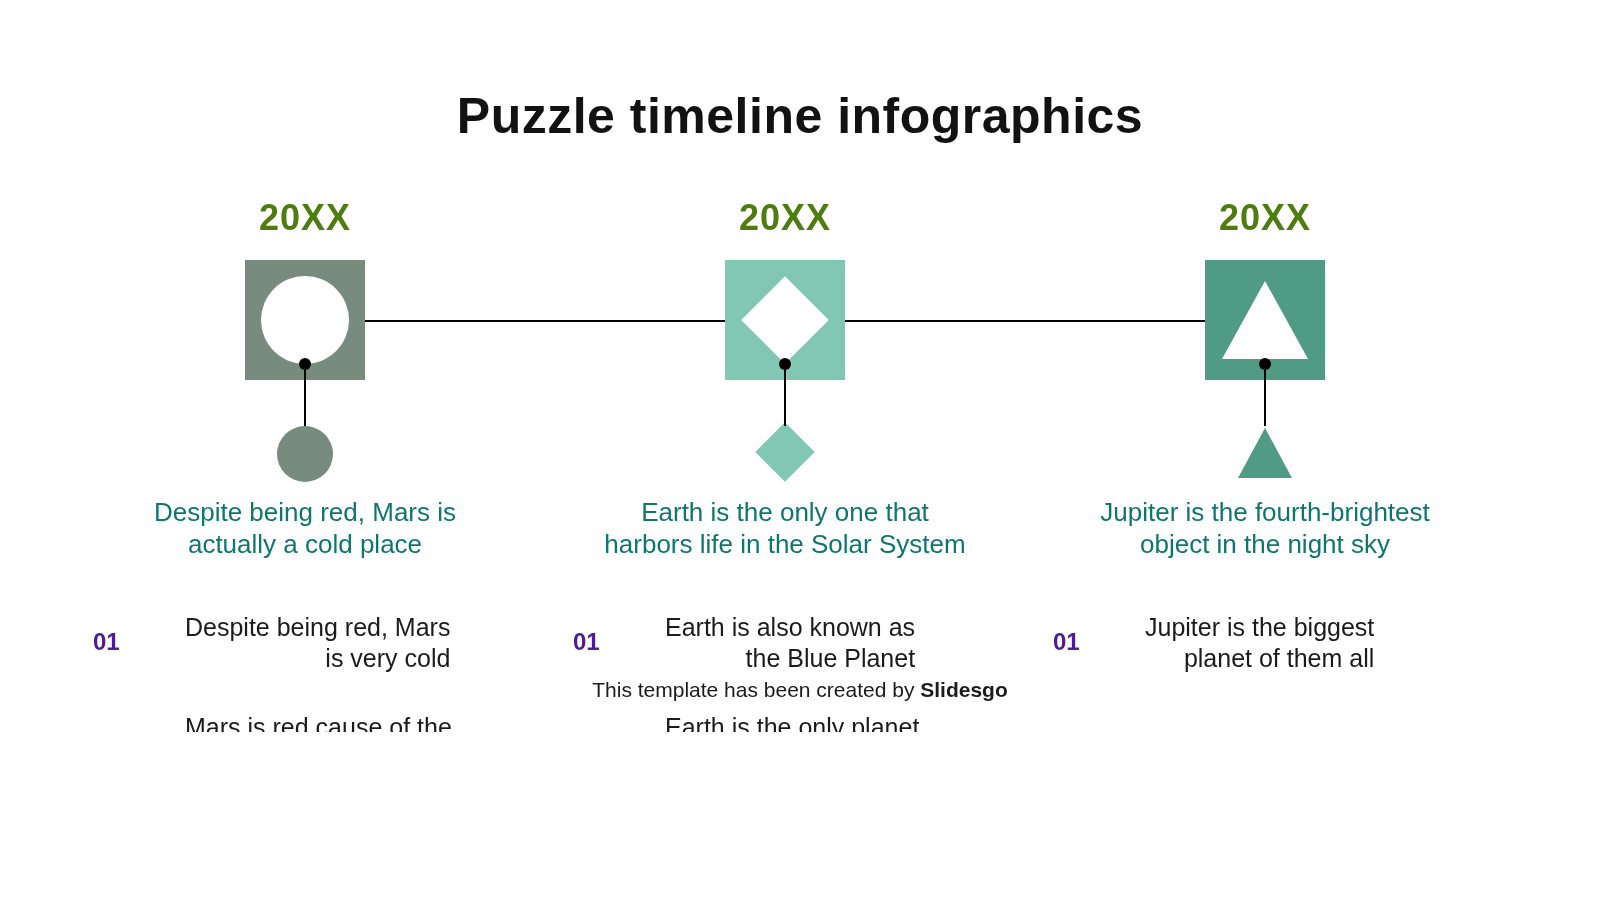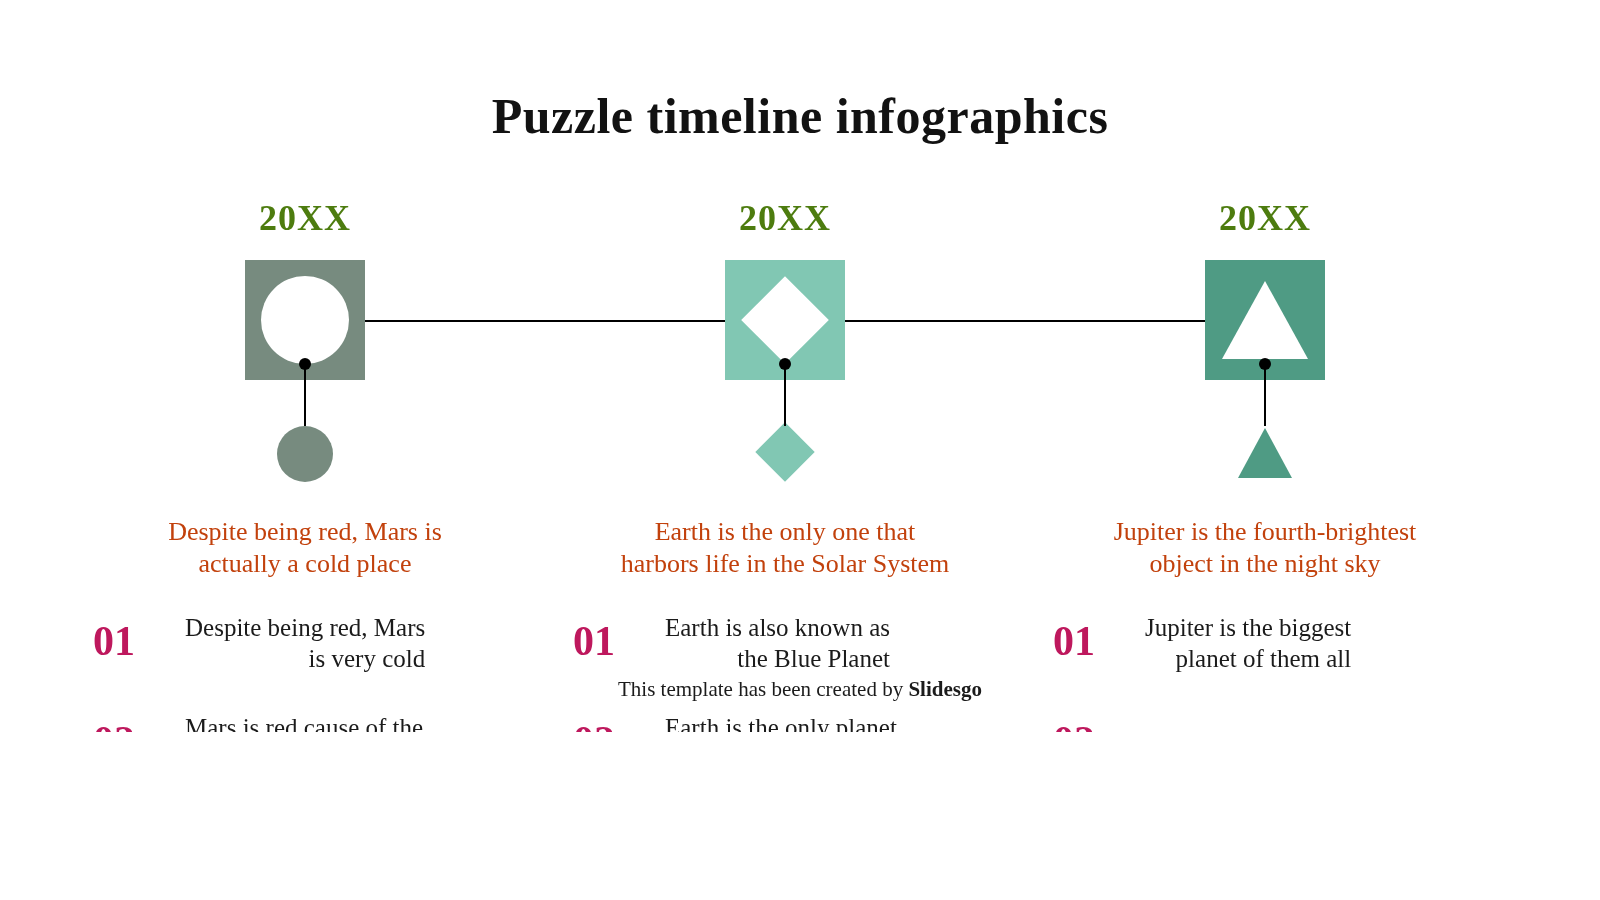--- a/index.html
+++ b/index.html
@@ -1,42 +1,42 @@
 <!DOCTYPE html>
 <html><head>
 <meta charset="utf-8">
 <style>
   html,body{margin:0;padding:0;background:#ffffff;}
   .slide{position:relative;width:1600px;height:732px;background:#ffffff;
-         font-family:Liberation Serif, serif;color:#1b1b1b;overflow:hidden;}
+         font-family:Liberation Sans, sans-serif;color:#1b1b1b;overflow:hidden;}
   .title{position:absolute;top:90px;left:0;width:100%;text-align:center;
          font-size:50px;line-height:52px;font-weight:800;letter-spacing:.5px;color:#121212;}
   .timeline-line{position:absolute;top:320px;left:305px;width:960px;height:2px;background:#000;z-index:0;}
   .milestone{position:absolute;top:0;height:900px;width:450px;}
   .m1{left:80px;}.m2{left:560px;}.m3{left:1040px;}
   .year{position:absolute;top:197px;left:0;width:100%;text-align:center;
         font-size:36px;font-weight:700;letter-spacing:1px;color:#4d7c0f;}
   .big-square{position:absolute;top:260px;left:165px;width:120px;height:120px;
               display:flex;align-items:center;justify-content:center;z-index:1;}
   .inner-circle{width:88px;height:88px;border-radius:50%;background:#fff;}
   .inner-diamond{width:62px;height:62px;background:#fff;transform:rotate(45deg);}
   .inner-triangle{width:86px;height:78px;background:#fff;clip-path:polygon(50% 0,0 100%,100% 100%);}
   .node-dot{position:absolute;top:358px;left:calc(50% - 6px);width:12px;height:12px;
             border-radius:50%;background:#000;z-index:3;}
   .drop-line{position:absolute;top:364px;left:calc(50% - 1px);width:2px;height:62px;background:#000;z-index:2;}
   .small-circle{position:absolute;top:426px;left:calc(50% - 28px);width:56px;height:56px;border-radius:50%;}
   .small-diamond{position:absolute;top:431px;left:calc(50% - 21px);width:42px;height:42px;transform:rotate(45deg);}
   .small-triangle{position:absolute;top:428px;left:calc(50% - 27px);width:54px;height:50px;
                   clip-path:polygon(50% 0,0 100%,100% 100%);}
   .description{position:absolute;top:496px;left:0;width:100%;text-align:center;
-               font-size:26px;line-height:32px;white-space:pre-line;color:#c2410c;margin-top:20px;}
+               font-size:26px;line-height:32px;white-space:pre-line;color:#0f766e;}
   .fact-list{position:absolute;top:612px;left:13px;right:0;}
   .fact{display:flex;align-items:flex-start;margin-bottom:38px;}
   .fact-number{flex:0 0 auto;width:50px;margin-right:42px;padding-top:14px;
-               font-size:42px;font-weight:700;line-height:31px;color:#be185d;}
+               font-size:24px;font-weight:700;line-height:31px;color:#4c1d95;}
   .fact-text{font-size:25px;line-height:31px;white-space:pre-line;color:#1b1b1b;text-align:right;}
   .footer{position:absolute;bottom:30px;left:0;width:100%;text-align:center;font-size:21px;color:#1b1b1b;}
   .footer .brand{font-weight:700;}
 </style>
 </head>
 <body>
 
 <div class="slide">
 
   <div class="title">Puzzle timeline infographics</div>

